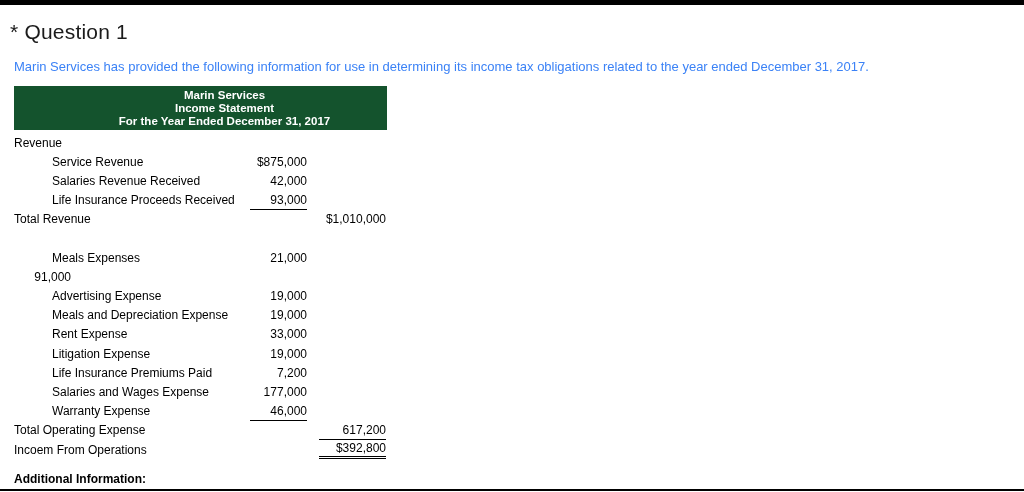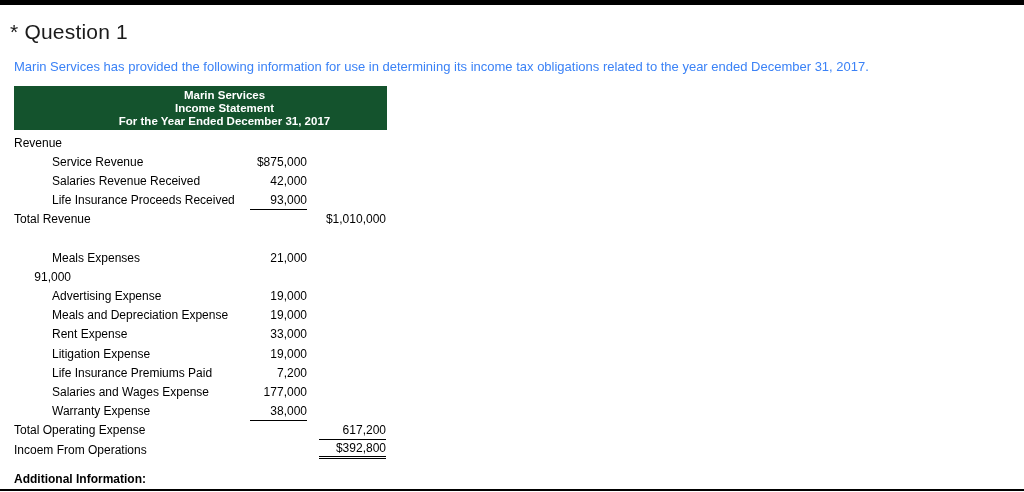--- a/index.html
+++ b/index.html
@@ -134,21 +134,21 @@
           <div class="is-col1">7,200</div>
           <div class="is-col2"></div>
         </div>
         <div class="is-row">
           <div class="is-label indent">Salaries and Wages Expense</div>
           <div class="is-col1">177,000</div>
           <div class="is-col2"></div>
         </div>
         <div class="is-row">
           <div class="is-label indent">Warranty Expense</div>
-          <div class="is-col1 u-single">38,000</div>
+          <div class="is-col1 u-single">46,000</div>
           <div class="is-col2"></div>
         </div>
         <div class="is-row">
           <div class="is-label">Total Operating Expense</div>
           <div class="is-col1"></div>
           <div class="is-col2 u-single">617,200</div>
         </div>
         <div class="is-row">
           <div class="is-label">Incoem From Operations</div>
           <div class="is-col1"></div>

